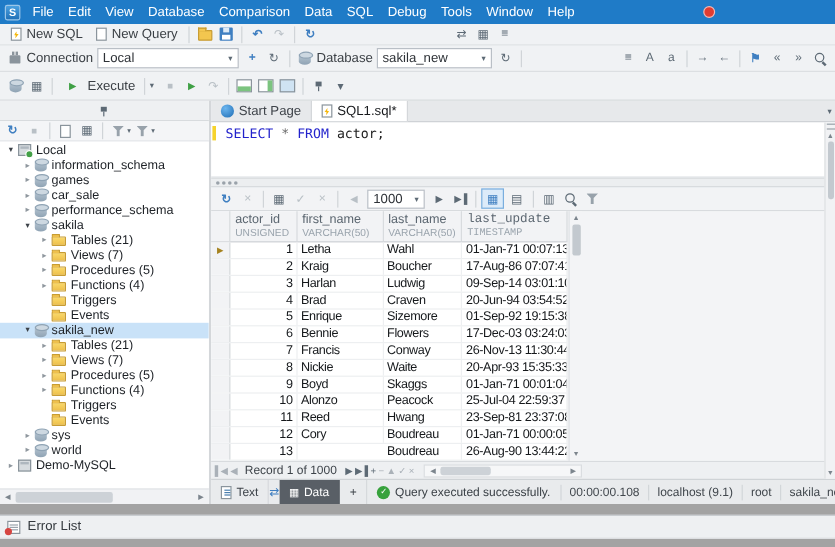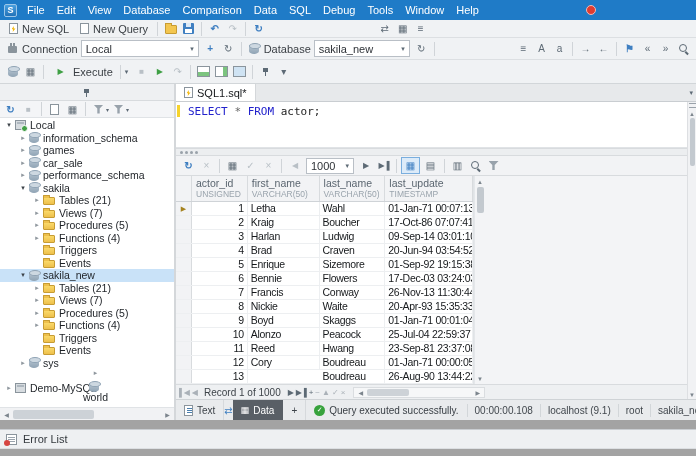--- a/index.html
+++ b/index.html
@@ -394,21 +394,21 @@
         <div class="tree-row" style="padding-left: 31px;">
           <span class="arrow"></span>
           <span class="tree-icon ti-folder"></span>
           <span class="tree-label">Events</span>
         </div>
         <div class="tree-row" style="padding-left: 17px;">
           <span class="arrow">▸</span>
           <span class="tree-icon ti-db"></span>
           <span class="tree-label">sys</span>
         </div>
-        <div class="tree-row" style="padding-left: 17px; flex-direction: column;">
+        <div class="tree-row" style="padding-left: 17px;">
           <span class="arrow">▸</span>
           <span class="tree-icon ti-db"></span>
           <span class="tree-label">world</span>
         </div>
         <div class="tree-row" style="padding-left: 3px;">
           <span class="arrow">▸</span>
           <span class="tree-icon ti-server-gray"></span>
           <span class="tree-label">Demo-MySQL</span>
         </div>
       </div>
@@ -417,20 +417,24 @@
       <span class="htrack">
           <span class="hthumb"></span>
         </span>
       <span class="sbtn">▶</span>
     </div>
   </div>
 
   <div class="main">
     <div class="doc-tabs" id="doc-tabs">
       <span class="tab-list-btn">▾</span>
+    <div class="dtab">
+          <span class="ti-start"></span>
+          <span>Start Page</span>
+        </div>
         <div class="dtab active">
           <span class="ti-doc"></span>
           <span>SQL1.sql*</span>
         </div>
       </div>
 
     <div class="editor">
       <span class="changebar"></span>
       <div class="code-line" id="code-line"><span class="tok-kw">SELECT</span><span class="tok-pl"> </span><span class="tok-op">*</span><span class="tok-pl"> </span><span class="tok-kw">FROM</span><span class="tok-pl"> actor;</span></div>
     </div>
@@ -481,39 +485,39 @@
               <div class="ctype">UNSIGNED</div>
             </div>
             <div class="g-col-h" style="width: 72px;">
               <div class="cname">first_name</div>
               <div class="ctype">VARCHAR(50)</div>
             </div>
             <div class="g-col-h" style="width: 66px;">
               <div class="cname">last_name</div>
               <div class="ctype">VARCHAR(50)</div>
             </div>
-            <div class="g-col-h" style="width: 88px;">
+            <div class="g-col-h" style="width: 88px; font-family: Liberation Mono, monospace;">
               <div class="cname">last_update</div>
               <div class="ctype">TIMESTAMP</div>
             </div>
           </div>
         <div id="grid-body">
             <div class="g-row">
               <div class="g-sel">▶</div>
               <div class="g-cell right" style="width: 56px;">1</div>
               <div class="g-cell" style="width: 72px;">Letha</div>
               <div class="g-cell" style="width: 66px;">Wahl</div>
               <div class="g-cell" style="width: 88px;">01-Jan-71 00:07:13</div>
             </div>
             <div class="g-row">
               <div class="g-sel"></div>
               <div class="g-cell right" style="width: 56px;">2</div>
               <div class="g-cell" style="width: 72px;">Kraig</div>
               <div class="g-cell" style="width: 66px;">Boucher</div>
-              <div class="g-cell" style="width: 88px;">17-Oct-86 07:07:41</div>
+              <div class="g-cell" style="width: 88px;">17-Aug-86 07:07:41</div>
             </div>
             <div class="g-row">
               <div class="g-sel"></div>
               <div class="g-cell right" style="width: 56px;">3</div>
               <div class="g-cell" style="width: 72px;">Harlan</div>
               <div class="g-cell" style="width: 66px;">Ludwig</div>
               <div class="g-cell" style="width: 88px;">09-Sep-14 03:01:10</div>
             </div>
             <div class="g-row">
               <div class="g-sel"></div>

